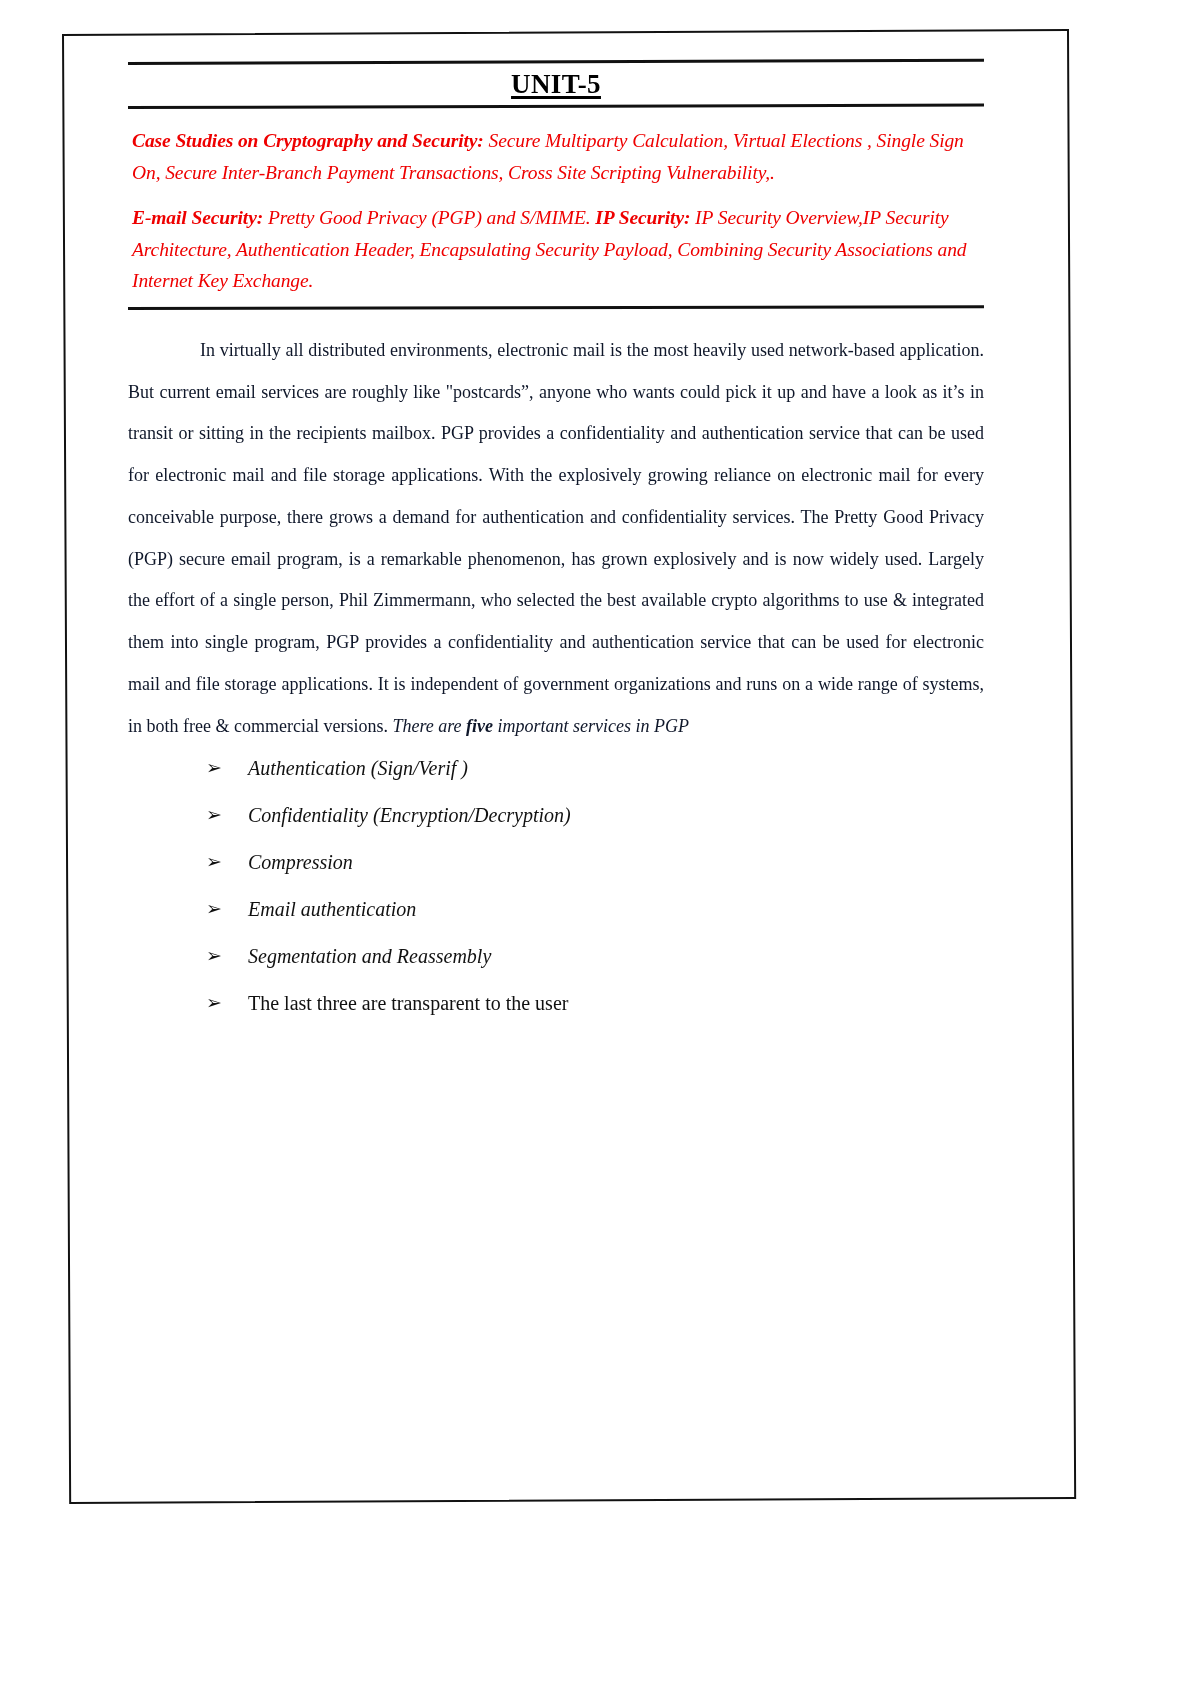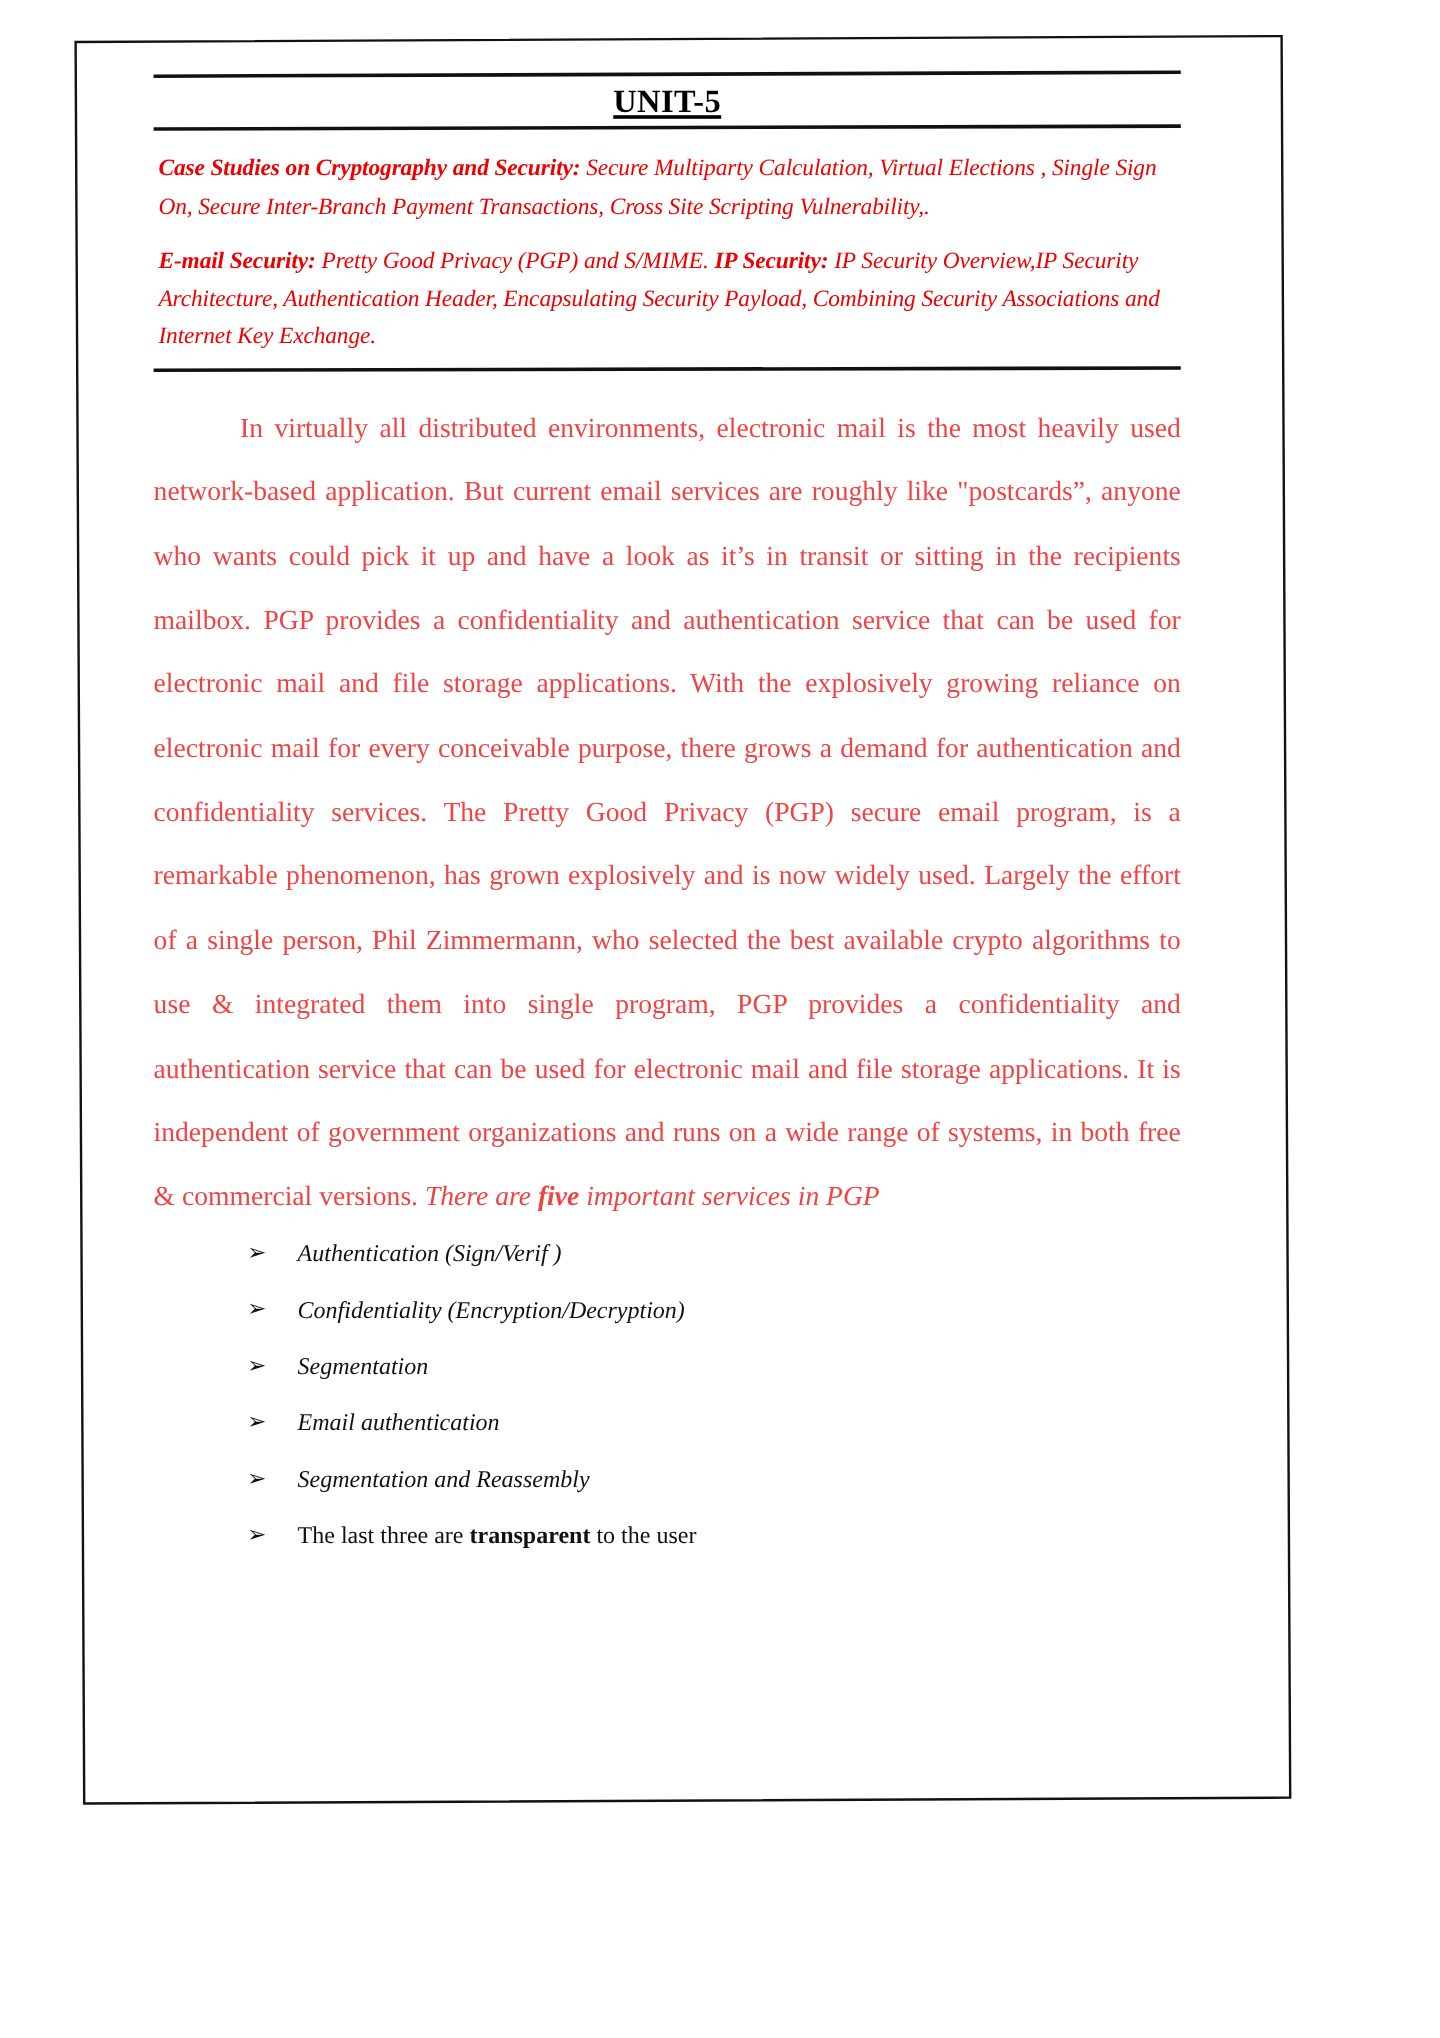--- a/index.html
+++ b/index.html
@@ -124,25 +124,25 @@
     font-weight: bold;
     font-size: 30px;
     margin: 52px 0 0 8px;
     letter-spacing: 0.2px;
   }
 
   
   #body-paragraph {
     text-align: justify;
     text-justify: inter-word;
-    font-size: 23px;
+    font-size: 18px;
     line-height: 2.32;
     margin: 20px 0 0 0;
     width: 856px;
-    color: #ef4444;
+    color: #0f172a;
   }
 
   #body-paragraph .indent {
     display: inline-block;
     width: 72px;
   }
 
   #body-paragraph .closing-italic {
     font-style: italic;
   }
@@ -166,21 +166,21 @@
     margin: 0 0 21px 0;
     font-style: italic;
     color: #111;
   }
 
   #service-list li.plain {
     font-style: normal;
   }
 
   #service-list li.plain b {
-    font-weight: bold;
+    font-weight: normal;
     font-style: normal;
   }
 
   #service-list li .bullet-arrow {
     position: absolute;
     left: 0;
     top: 0;
     font-style: normal;
     font-size: 19px;
     line-height: 1.3;
@@ -208,20 +208,20 @@
     <p class="syllabus first"><b>E-mail Security:</b><span> Pretty Good Privacy (PGP) and S/MIME. </span><b>IP Security:</b><span> IP Security Overview,IP Security Architecture, Authentication Header, Encapsulating Security Payload, Combining Security Associations and Internet Key Exchange.</span></p>
 
     <div class="rule-bottom"></div>
 
 
     <p id="body-paragraph"><span class="indent"></span><span>In virtually all distributed environments, electronic mail is the most heavily used network-based application. But current email services are roughly like "postcards”, anyone who wants could pick it up and have a look as it’s in transit or sitting in the recipients mailbox. PGP provides a confidentiality and authentication service that can be used for electronic mail and file storage applications. With the explosively growing reliance on electronic mail for every conceivable purpose, there grows a demand for authentication and confidentiality services. The Pretty Good Privacy (PGP) secure email program, is a remarkable phenomenon, has grown explosively and is now widely used.  Largely the effort of a single person, Phil Zimmermann, who selected the best available crypto algorithms to use &amp; integrated them into single program, PGP provides a confidentiality and authentication service that can be used for electronic mail and file storage applications. It is independent of government organizations and runs on a wide range of systems, in both free &amp; commercial versions. </span><span class="closing-italic"><span>There are </span><b>five</b><span> important services in PGP</span></span></p>
 
     <ul id="service-list">
       <li><span class="bullet-arrow">➢</span><span>Authentication (Sign/Verif )</span></li>
       <li><span class="bullet-arrow">➢</span><span>Confidentiality (Encryption/Decryption)</span></li>
-      <li><span class="bullet-arrow">➢</span><span>Segmentation</span></li>
+      <li><span class="bullet-arrow">➢</span><span>Compression</span></li>
       <li><span class="bullet-arrow">➢</span><span>Email authentication</span></li>
       <li><span class="bullet-arrow">➢</span><span>Segmentation and Reassembly</span></li>
       <li class="plain"><span class="bullet-arrow">➢</span><span id="last-list-item">The last three are <b>transparent</b> to the user</span></li>
     </ul>
 
   </div>
 </div>
 
 </body></html>

